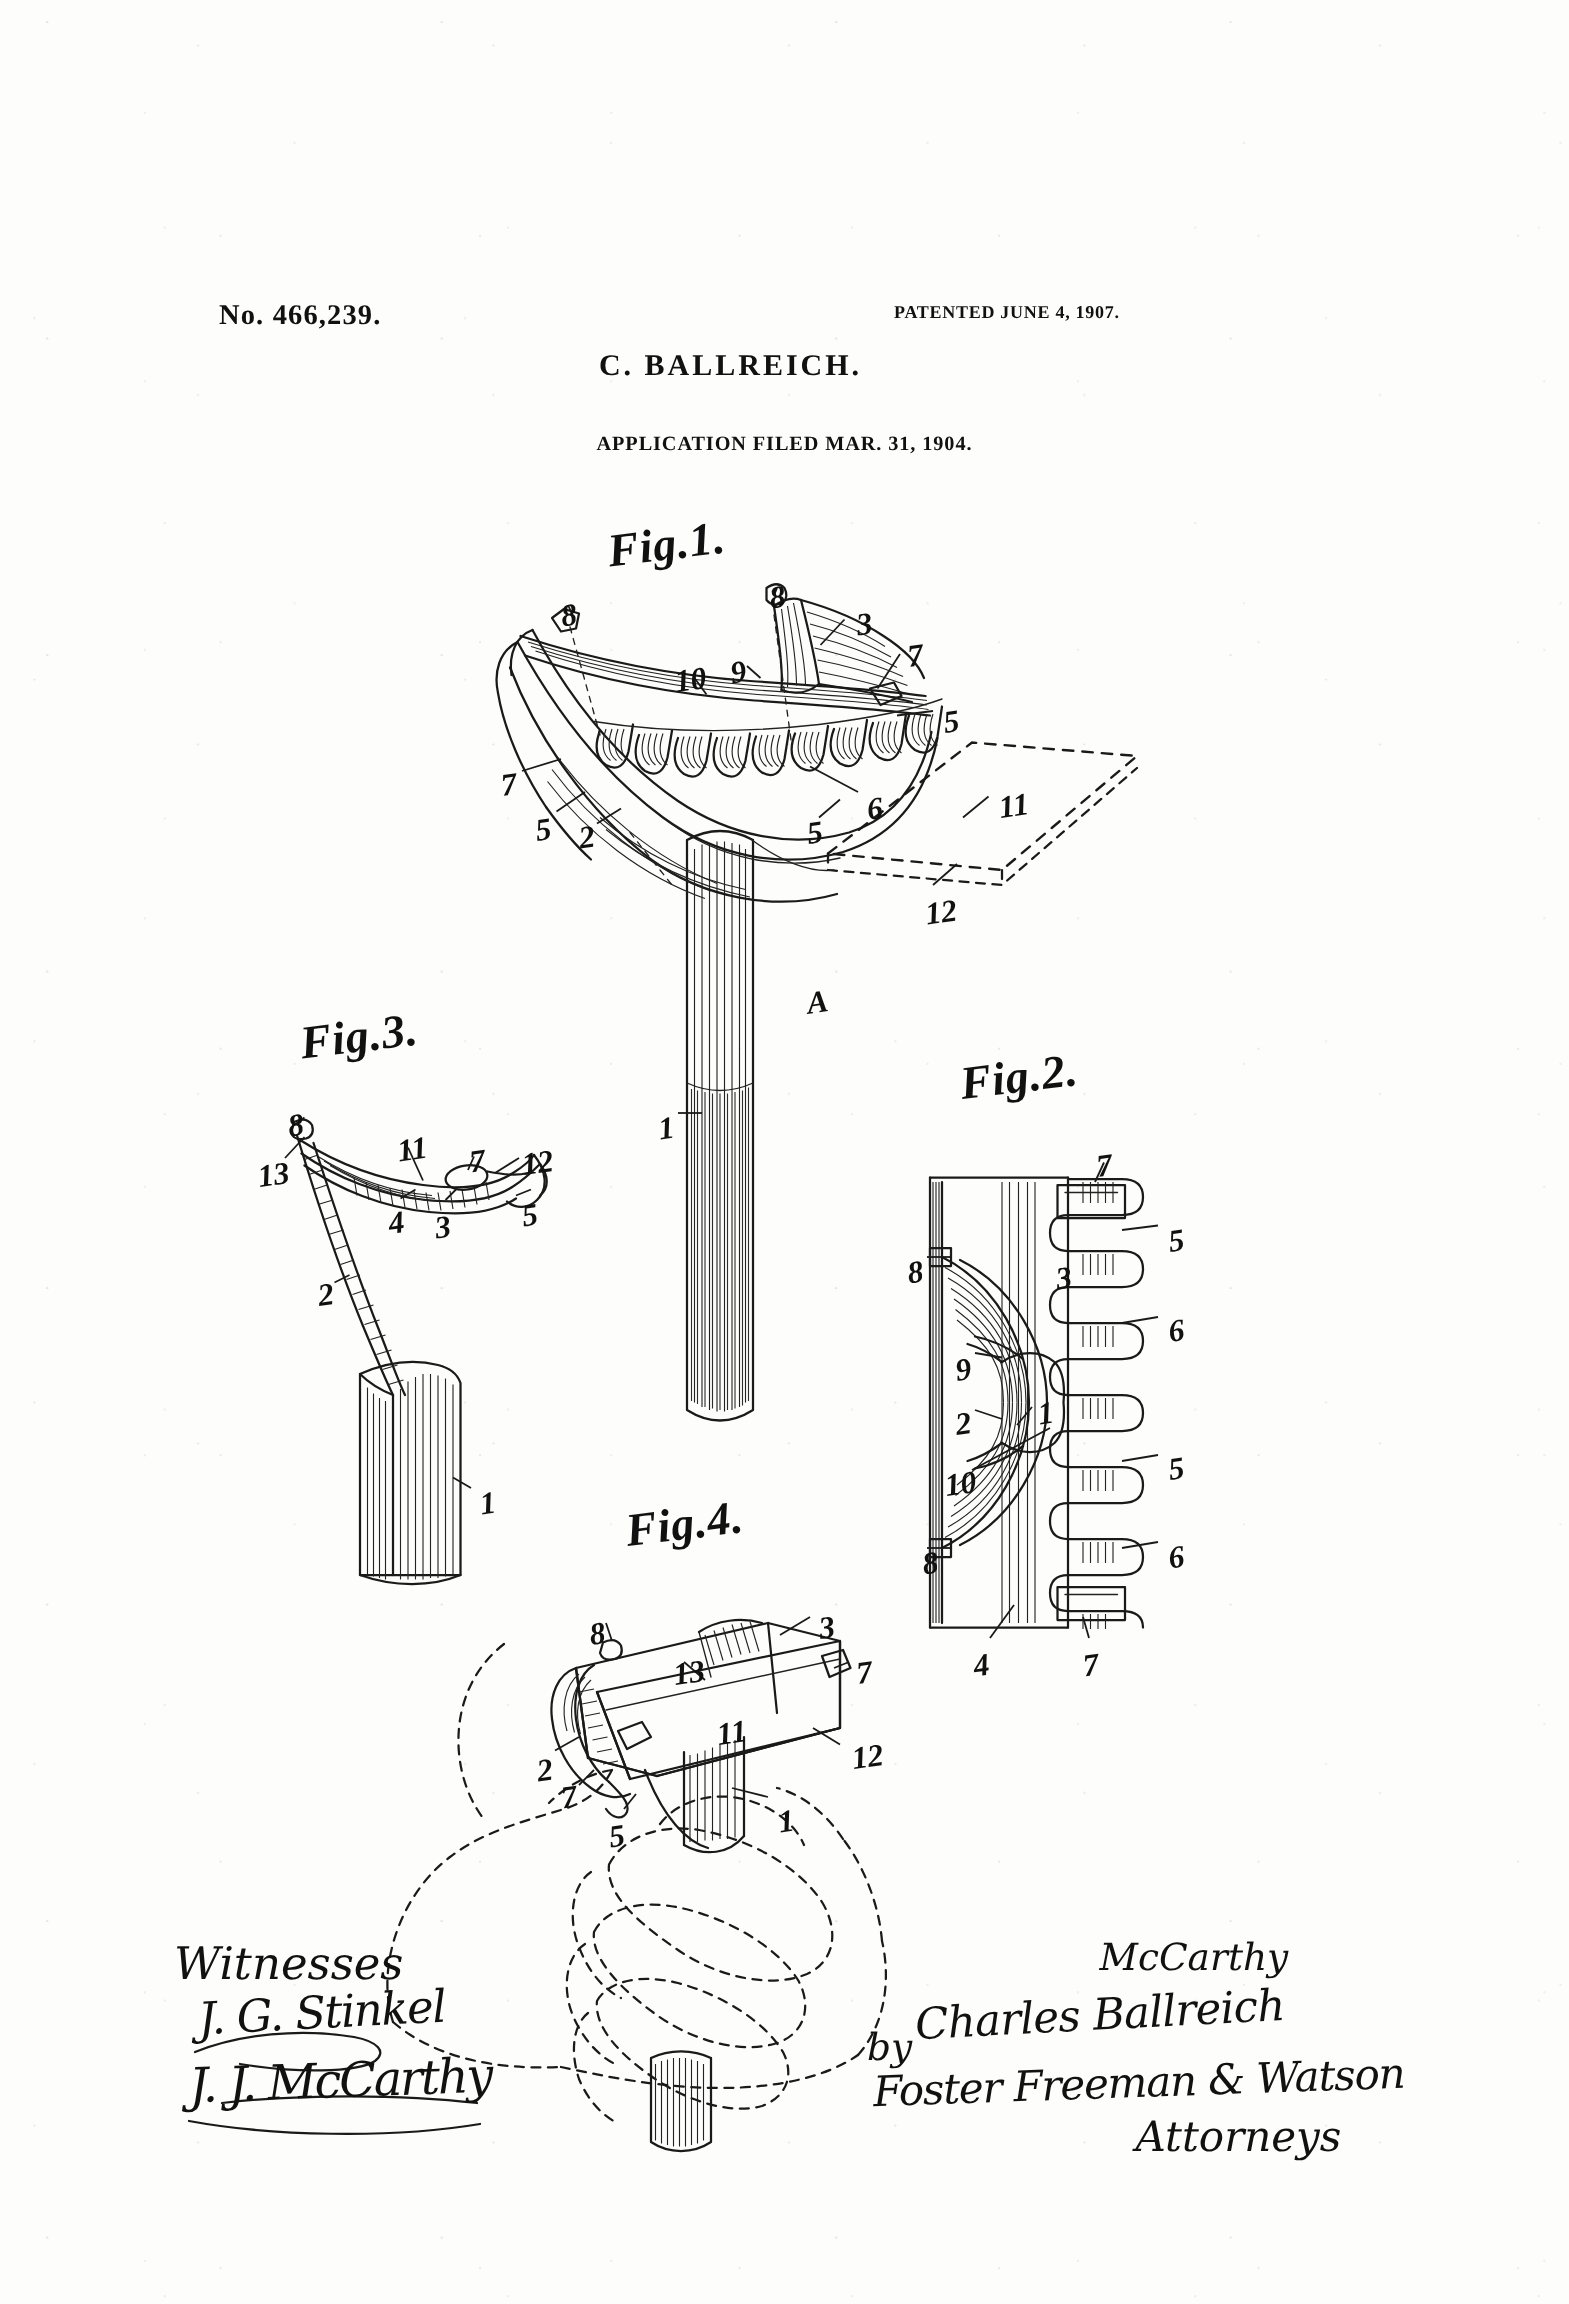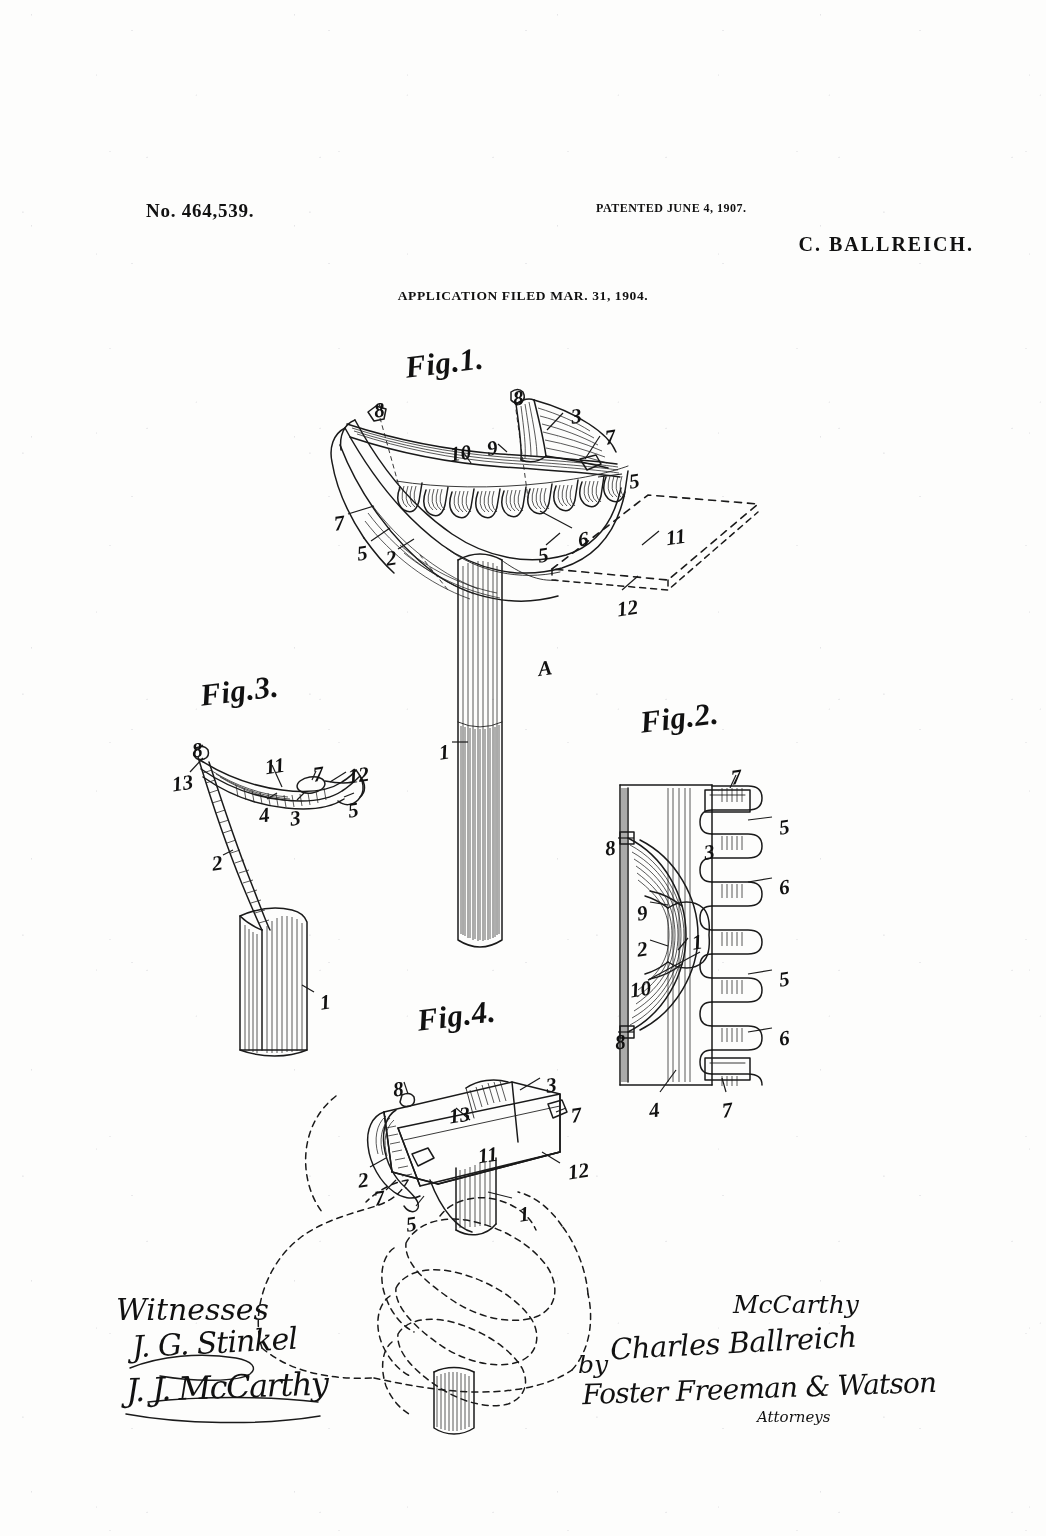--- a/index.html
+++ b/index.html
@@ -27,21 +27,21 @@
       radial-gradient(circle at 93% 31%, rgba(90,90,110,.20) .6px, transparent .9px);
     background-size:263px 211px,197px 233px,311px 179px,173px 271px,229px 197px,287px 241px,211px 307px;
   }
   .hdr{position:absolute;white-space:nowrap;}
   .hdr-mono{
     font-family:"Liberation Serif", serif;
     font-weight:700;letter-spacing:.04em;
   }
   #patno{left:146px;top:200px;font-size:19px;}
   #patdate{left:596px;top:201px;font-size:12px;}
-  #inventorname{left:0;top:233px;width:974px;text-align:right;font-size:20px;letter-spacing:.10em;}
+  #inventorname{left:0;top:233px;width:974px;text-align:center;font-size:20px;letter-spacing:.10em;}
   #titleline{left:0;top:259px;width:1046px;text-align:center;font-size:20px;letter-spacing:.10em;}
   #appline{left:0;top:288px;width:1046px;text-align:center;font-size:13.5px;letter-spacing:.045em;font-weight:700;}
 
   .figlabel{
     position:absolute;
     font-family:"Liberation Serif", serif;
     font-style:italic;font-weight:700;
     font-size:31px;
     letter-spacing:.5px;
     transform:rotate(-7deg);
@@ -69,21 +69,21 @@
   .dash-f{fill:none;stroke:#1a1a1a;stroke-width:1.5;stroke-dasharray:6 5;stroke-linecap:round;}
   .lead{fill:none;stroke:#1a1a1a;stroke-width:1.2;}
   .sig{position:absolute;white-space:nowrap;}
 </style>
 </head>
 <body>
 
 <div id="page">
   <div id="speckle"></div>
 
-  <div class="hdr hdr-mono" id="patno">No. 464,539.</div>
+  <div class="hdr hdr-mono" id="patno">No. 466,239.</div>
   <div class="hdr hdr-mono" id="patdate">PATENTED JUNE 4, 1907.</div>
   <div class="hdr hdr-mono" id="inventorname">C. BALLREICH.</div>
   <div class="hdr hdr-mono" id="appline">APPLICATION FILED MAR. 31, 1904.</div>
 
   <div class="figlabel" style="left:405px;top:345px;">Fig.1.</div>
 
   <svg width="1046" height="1536" aria-hidden="true">
     <g>
 
       <path class="ln" d="M458 560 L458 940 q22 14 44 0 L502 560"></path>
@@ -629,14 +629,14 @@
   </svg>
 
   <div class="script sig" style="left:116px;top:1292px;font-size:30px;">Witnesses</div>
   <div class="script sig" style="left:132px;top:1325px;font-size:30px;letter-spacing:-1px;transform:rotate(-3deg);">J. G. Stinkel</div>
   <div class="script sig" style="left:126px;top:1368px;font-size:32px;letter-spacing:-1.5px;transform:rotate(-2deg);">J. J. McCarthy</div>
 
   <div class="script sig" style="left:733px;top:1290px;font-size:25px;">McCarthy</div>
   <div class="script sig" style="left:610px;top:1326px;font-size:29px;letter-spacing:-.5px;transform:rotate(-3deg);">Charles Ballreich</div>
   <div class="script sig" style="left:578px;top:1350px;font-size:25px;">by</div>
   <div class="script sig" style="left:582px;top:1372px;font-size:28px;letter-spacing:-.8px;transform:rotate(-2deg);">Foster Freeman &amp; Watson</div>
-  <div class="script sig" style="left:757px;top:1408px;font-size:15px;">Attorneys</div>
+  <div class="script sig" style="left:757px;top:1408px;font-size:28px;">Attorneys</div>
 </div>
 
 </body></html>

